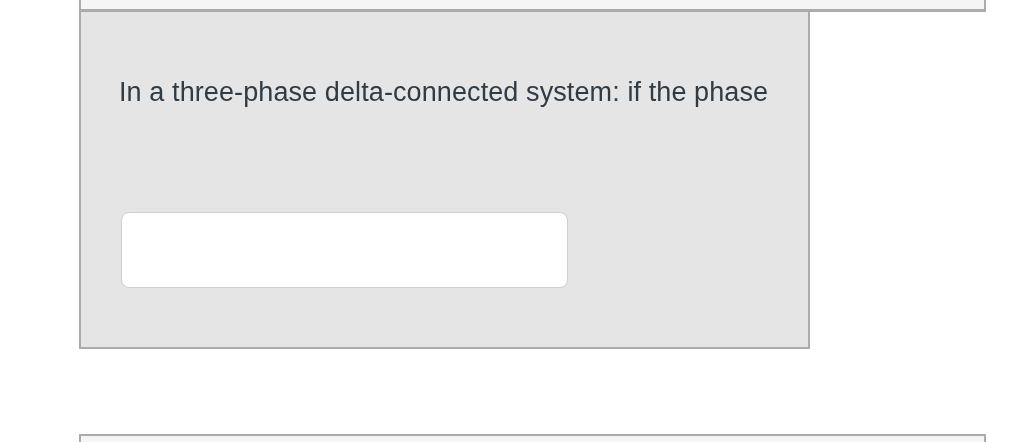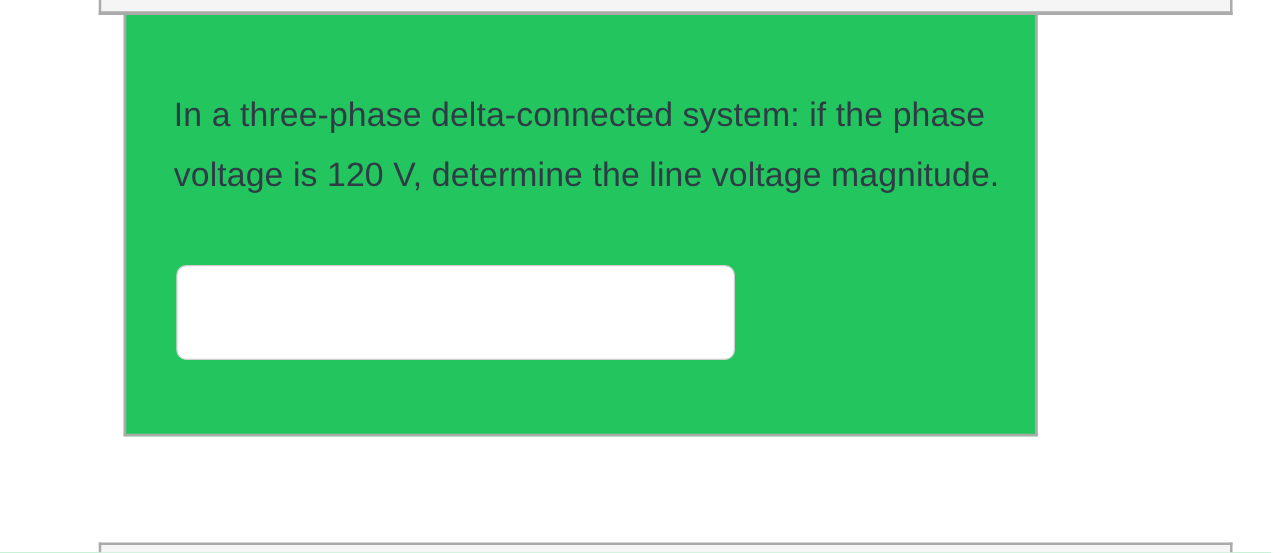--- a/index.html
+++ b/index.html
@@ -23,25 +23,24 @@
     border-right: 2px solid #ababab;
     border-bottom: 3px solid #ababab;
   }
   
   .question-card {
     position: absolute;
     left: 79px;
     top: 12px;
     width: 731px;
     height: 337px;
-    background: #22c55e;
+    background: #e5e5e5;
     border-left: 2px solid #ababab;
     border-right: 2px solid #ababab;
     border-bottom: 2px solid #ababab;
-    margin-left: 20px;
   }
   .question-text {
     position: absolute;
     left: 38px;
     top: 56px;
     font-size: 27px;
     line-height: 48px;
     color: #2f3b45;
     letter-spacing: 0.1px;
     white-space: nowrap;
@@ -77,20 +76,19 @@
 </style>
 </head>
 <body>
 
 <div class="prev-card-partial"></div>
 
 <div class="question-card">
 
   <div class="question-text">
     <div>In a three-phase delta-connected system: if the phase</div>
-    <div>voltage is 120 V, determine the line voltage magnitude.</div>
   </div>
 
   <textarea class="answer-input" placeholder="" style=""></textarea>
 
 </div>
 
 <div class="next-card-partial"></div>
 
 </body></html>

